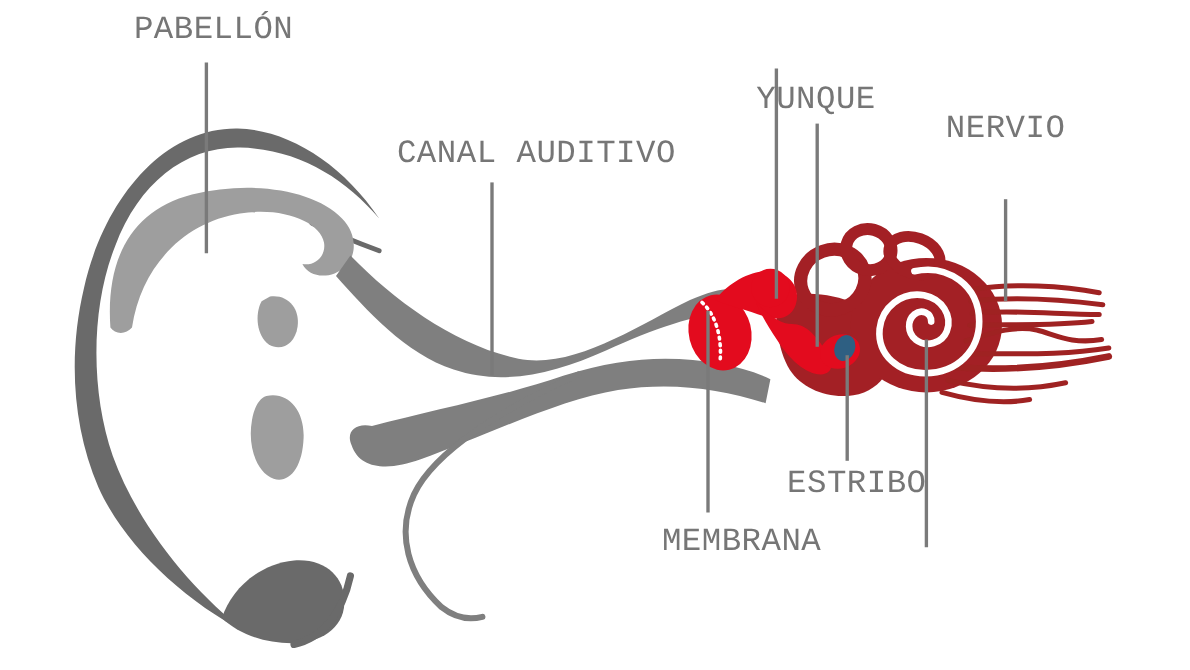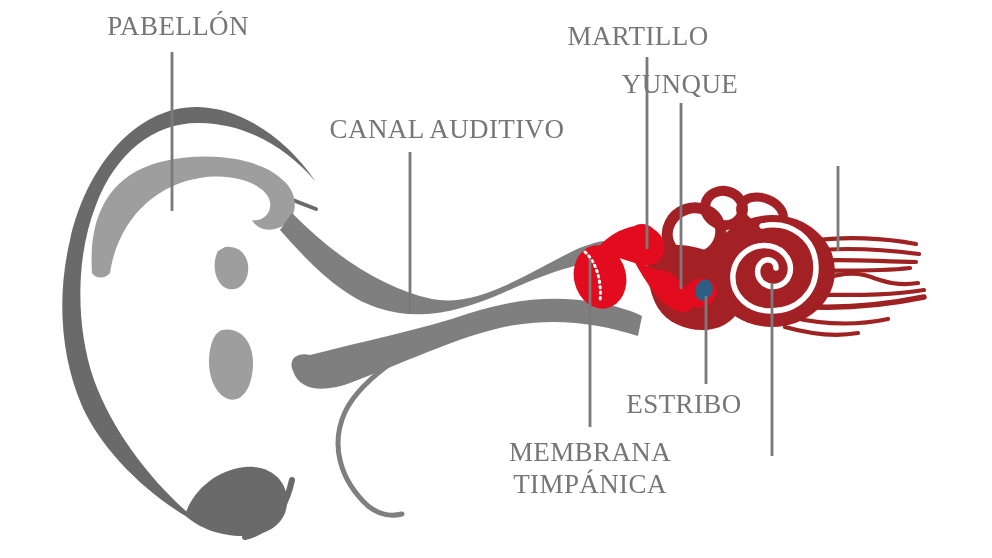--- a/index.html
+++ b/index.html
@@ -1,18 +1,18 @@
 <!DOCTYPE html>
 <html><head>
 <meta charset="utf-8">
 <style>
   html,body { margin:0; padding:0; background:#ffffff; }
   .stage {
     position:relative; width:992px; height:558px; background:#ffffff;
-    overflow:hidden; font-family:Liberation Serif, serif;
+    overflow:hidden; font-family:Liberation Mono, monospace;
   }
   .art { position:absolute; left:0; top:0; }
   .label {
     position:absolute; transform:translateX(-50%);
     color:#767676; font-size:27px; line-height:32px;
     letter-spacing:0.4px; text-align:center; white-space:nowrap;
   }
   .label span { display:block; }
 </style>
 </head>
@@ -98,34 +98,31 @@
   </svg>
 
   <div class="label" style="left:178px; top:10px;">
     <span>PABELLÓN</span>
   </div>
 
   <div class="label" style="left:407px; top:113px;margin-left:40px;">
     <span>CANAL AUDITIVO</span>
   </div>
 
-  <div class="label" style="left:638px; top:20px;">
-    <span>MARTILLO</span>
-  </div>
 
   <div class="label" style="left:680px; top:68px;">
     <span>YUNQUE</span>
   </div>
 
   <div class="label" style="left:838px; top:92px;">
+    <span>NERVIO</span>
   </div>
 
-  <div class="label" style="left:590px; top:436px;">
+  <div class="label" style="left:618px; top:436px;">
     <span>MEMBRANA</span>
-    <span>TIMPÁNICA</span>
   </div>
 
-  <div class="label" style="left:684px; top:388px;text-align:right;">
+  <div class="label" style="left:714px; top:388px;text-align:right;">
     <span>ESTRIBO</span>
   </div>
 
 
 </div>
 
 </body></html>

